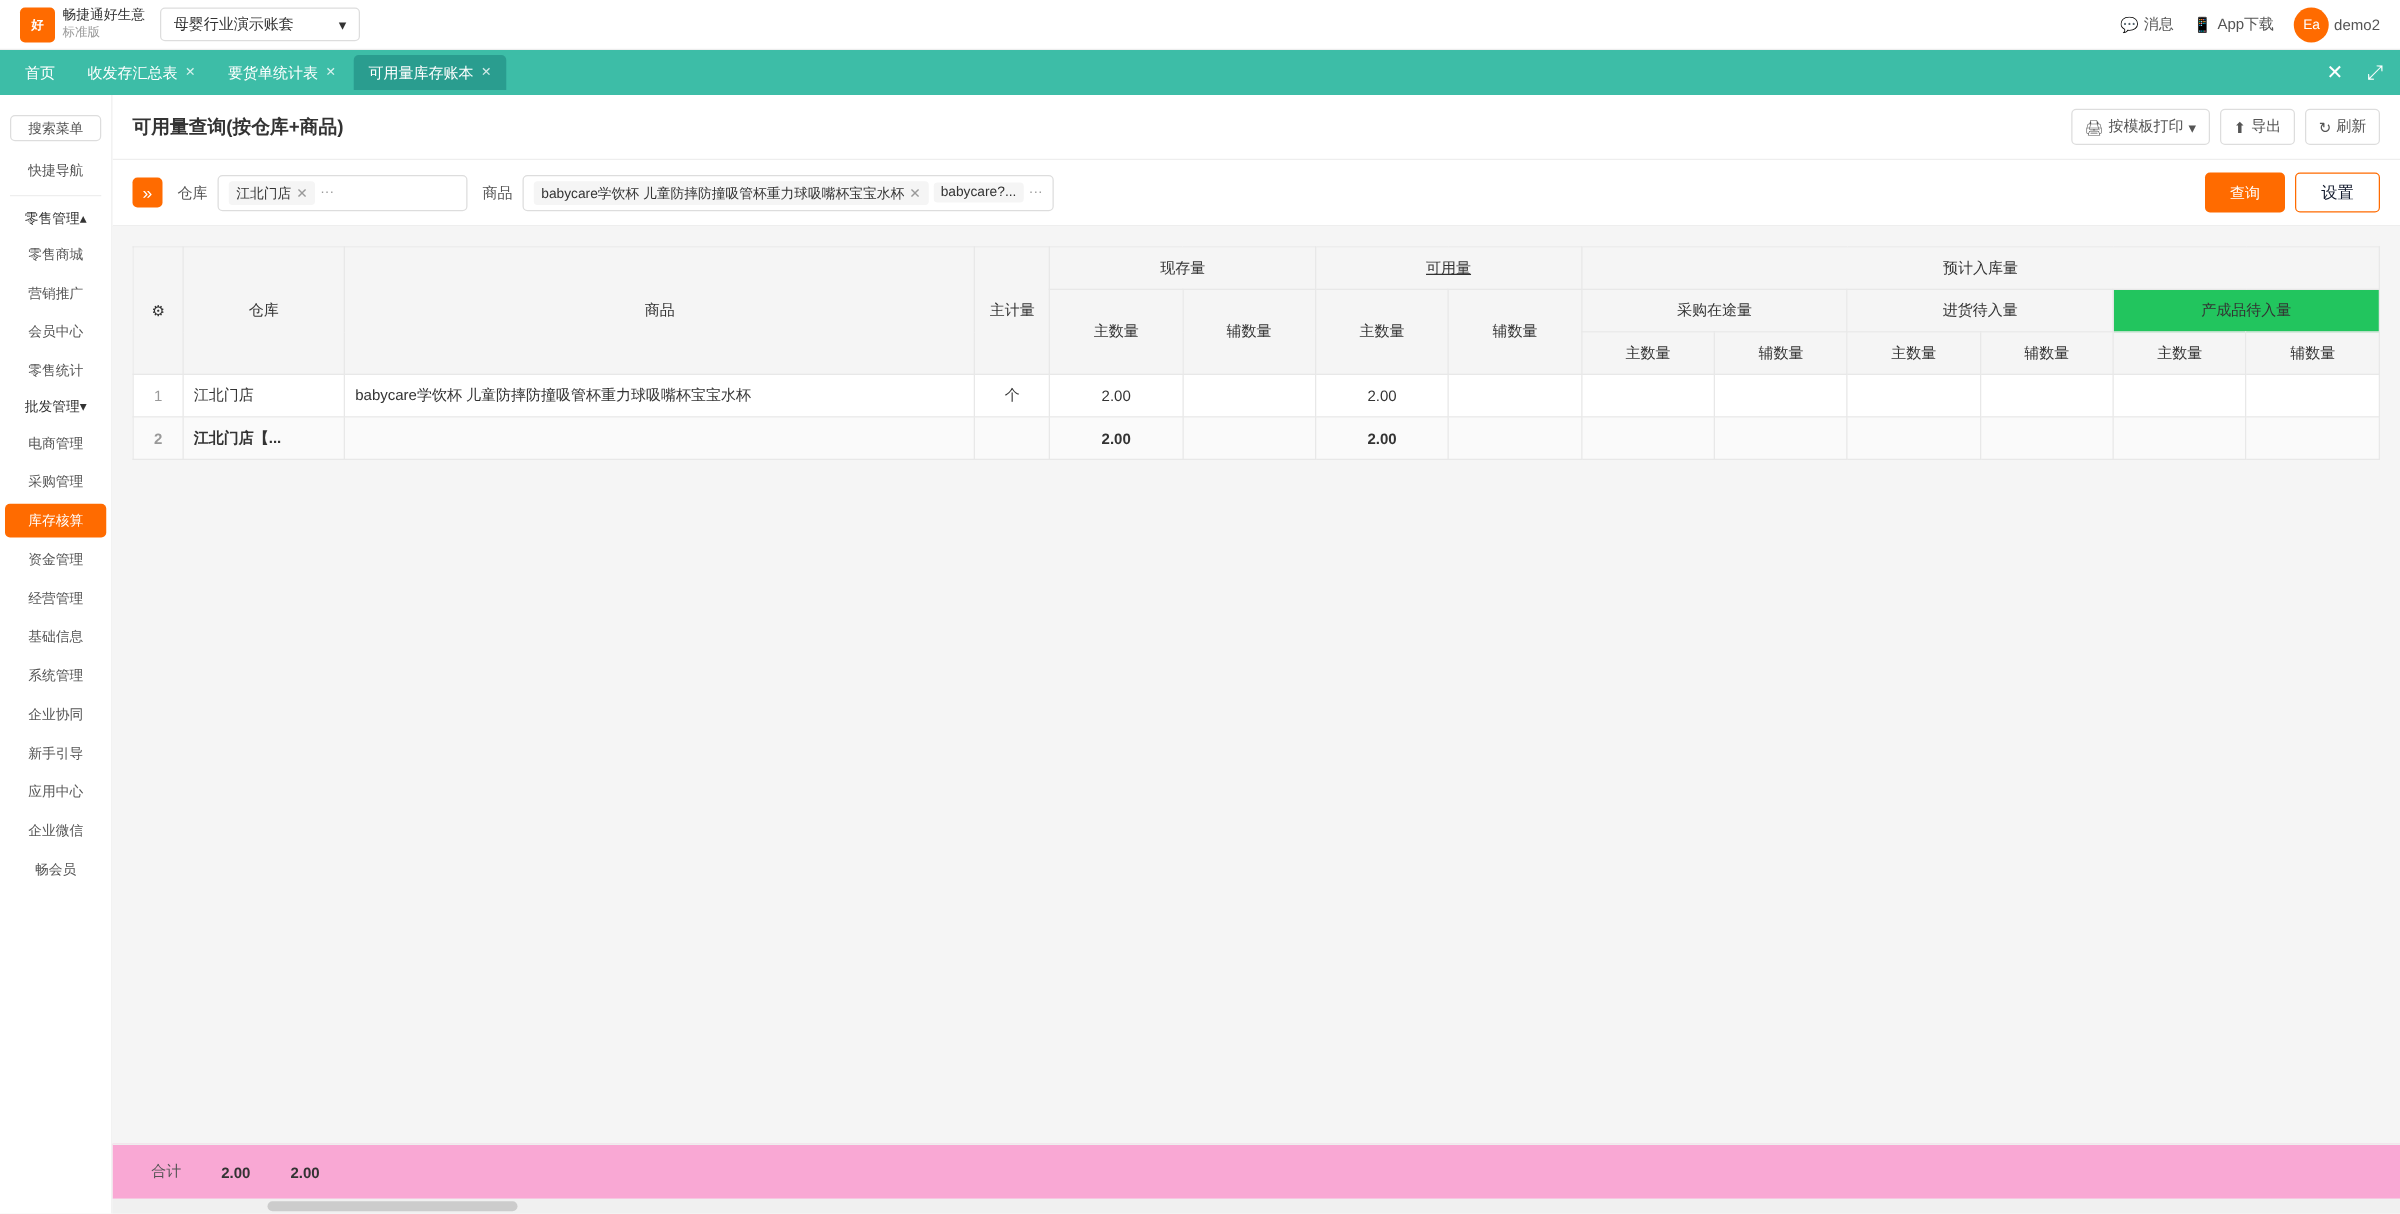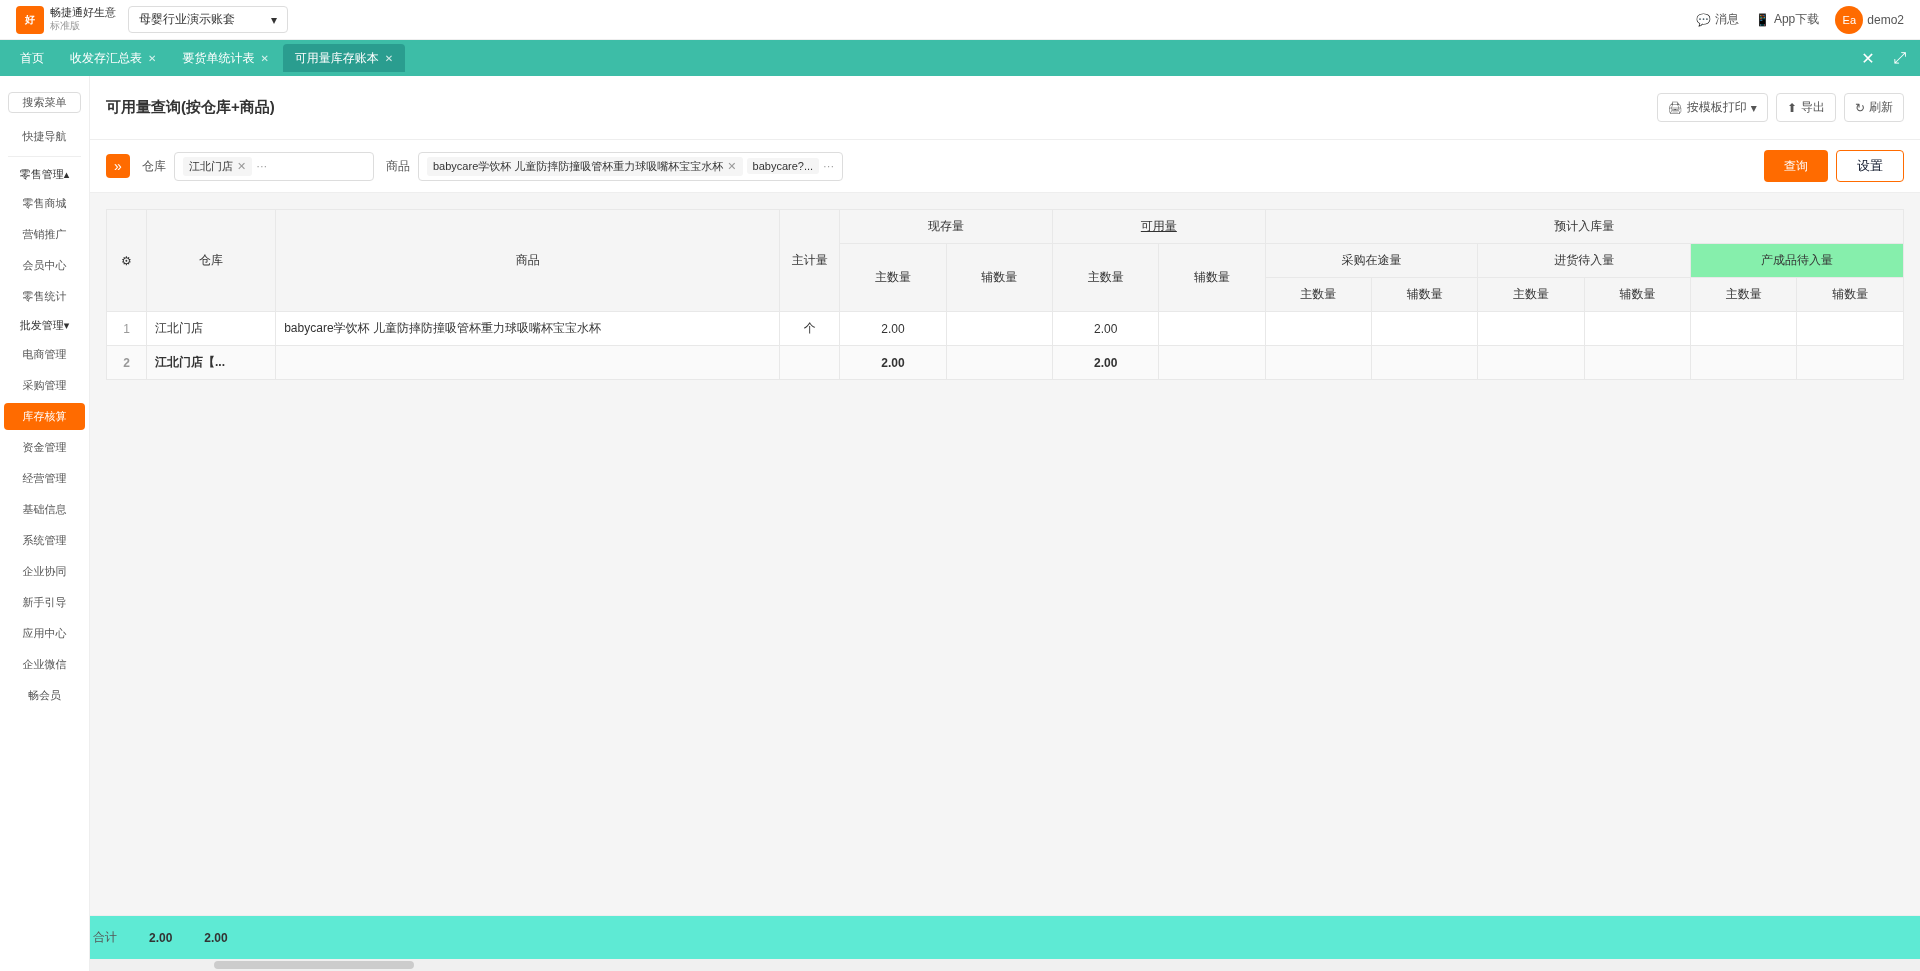--- a/index.html
+++ b/index.html
@@ -101,21 +101,21 @@
       justify-content: center;
       margin: 2px 4px;
     }
     .sidebar-divider { height: 1px; background: #eee; margin: 4px 8px; }
 
     
     .content-area { flex: 1; display: flex; flex-direction: column; overflow: hidden; }
 
     
     .page-header {
-      height: 64px;
+      height: 52px;
       background: #fff;
       display: flex;
       align-items: center;
       justify-content: space-between;
       padding: 0 16px;
       border-bottom: 1px solid #eee;
     }
     .page-title { font-size: 15px; font-weight: bold; color: #333; }
     .header-actions { display: flex; align-items: center; gap: 8px; }
     .header-btn {
@@ -224,25 +224,25 @@
       font-size: 12px;
       color: #333;
       text-align: center;
     }
     .data-table .row-index { color: #999; text-align: center; }
     .data-table .subtotal-row td { font-weight: bold; background: #fafafa; }
 
     
     .footer-summary {
       height: 44px;
-      background: #5eead4;
+      background: #f9a8d4;
       border-top: 1px solid #eee;
       display: flex;
       align-items: center;
-      padding: 0 3px;
+      padding: 0 31px;
       gap: 32px;
     }
     .summary-item { font-size: 12px; color: #333; display: flex; align-items: center; gap: 4px; }
     .summary-label { color: #555; }
     .summary-value { font-weight: bold; color: #333; }
 
     
     .scroll-bar-area {
       height: 12px;
       background: #f0f0f0;
@@ -412,21 +412,21 @@
     <th colspan="2" style="background:#f5f5f5;border:1px solid #e8e8e8;padding:8px 6px;text-align:center;text-decoration:underline;">可用量</th>
     <th colspan="6" style="background:#f5f5f5;border:1px solid #e8e8e8;padding:8px 6px;text-align:center;">预计入库量</th>
   </tr>
   <tr>
     <th rowspan="2" style="background:#f5f5f5;border:1px solid #e8e8e8;padding:8px 6px;text-align:center;min-width:70px;">主数量</th>
     <th rowspan="2" style="background:#f5f5f5;border:1px solid #e8e8e8;padding:8px 6px;text-align:center;min-width:70px;">辅数量</th>
     <th rowspan="2" style="background:#f5f5f5;border:1px solid #e8e8e8;padding:8px 6px;text-align:center;min-width:70px;">主数量</th>
     <th rowspan="2" style="background:#f5f5f5;border:1px solid #e8e8e8;padding:8px 6px;text-align:center;min-width:70px;">辅数量</th>
     <th colspan="2" style="background:#f5f5f5;border:1px solid #e8e8e8;padding:8px 6px;text-align:center;">采购在途量</th>
     <th colspan="2" style="background:#f5f5f5;border:1px solid #e8e8e8;padding:8px 6px;text-align:center;">进货待入量</th>
-    <th colspan="2" style="background:#86efac;border:1px solid #e8e8e8;padding:8px 6px;text-align:center;">产成品待入量</th>
+    <th colspan="2" style="background:#22c55e;border:1px solid #e8e8e8;padding:8px 6px;text-align:center;">产成品待入量</th>
   </tr>
   <tr>
     <th style="background:#f5f5f5;border:1px solid #e8e8e8;padding:8px 6px;text-align:center;min-width:70px;">主数量</th>
     <th style="background:#f5f5f5;border:1px solid #e8e8e8;padding:8px 6px;text-align:center;min-width:70px;">辅数量</th>
     <th style="background:#f5f5f5;border:1px solid #e8e8e8;padding:8px 6px;text-align:center;min-width:70px;">主数量</th>
     <th style="background:#f5f5f5;border:1px solid #e8e8e8;padding:8px 6px;text-align:center;min-width:70px;">辅数量</th>
     <th style="background:#f5f5f5;border:1px solid #e8e8e8;padding:8px 6px;text-align:center;min-width:70px;">主数量</th>
     <th style="background:#f5f5f5;border:1px solid #e8e8e8;padding:8px 6px;text-align:center;min-width:70px;">辅数量</th>
   </tr>
 </thead>

